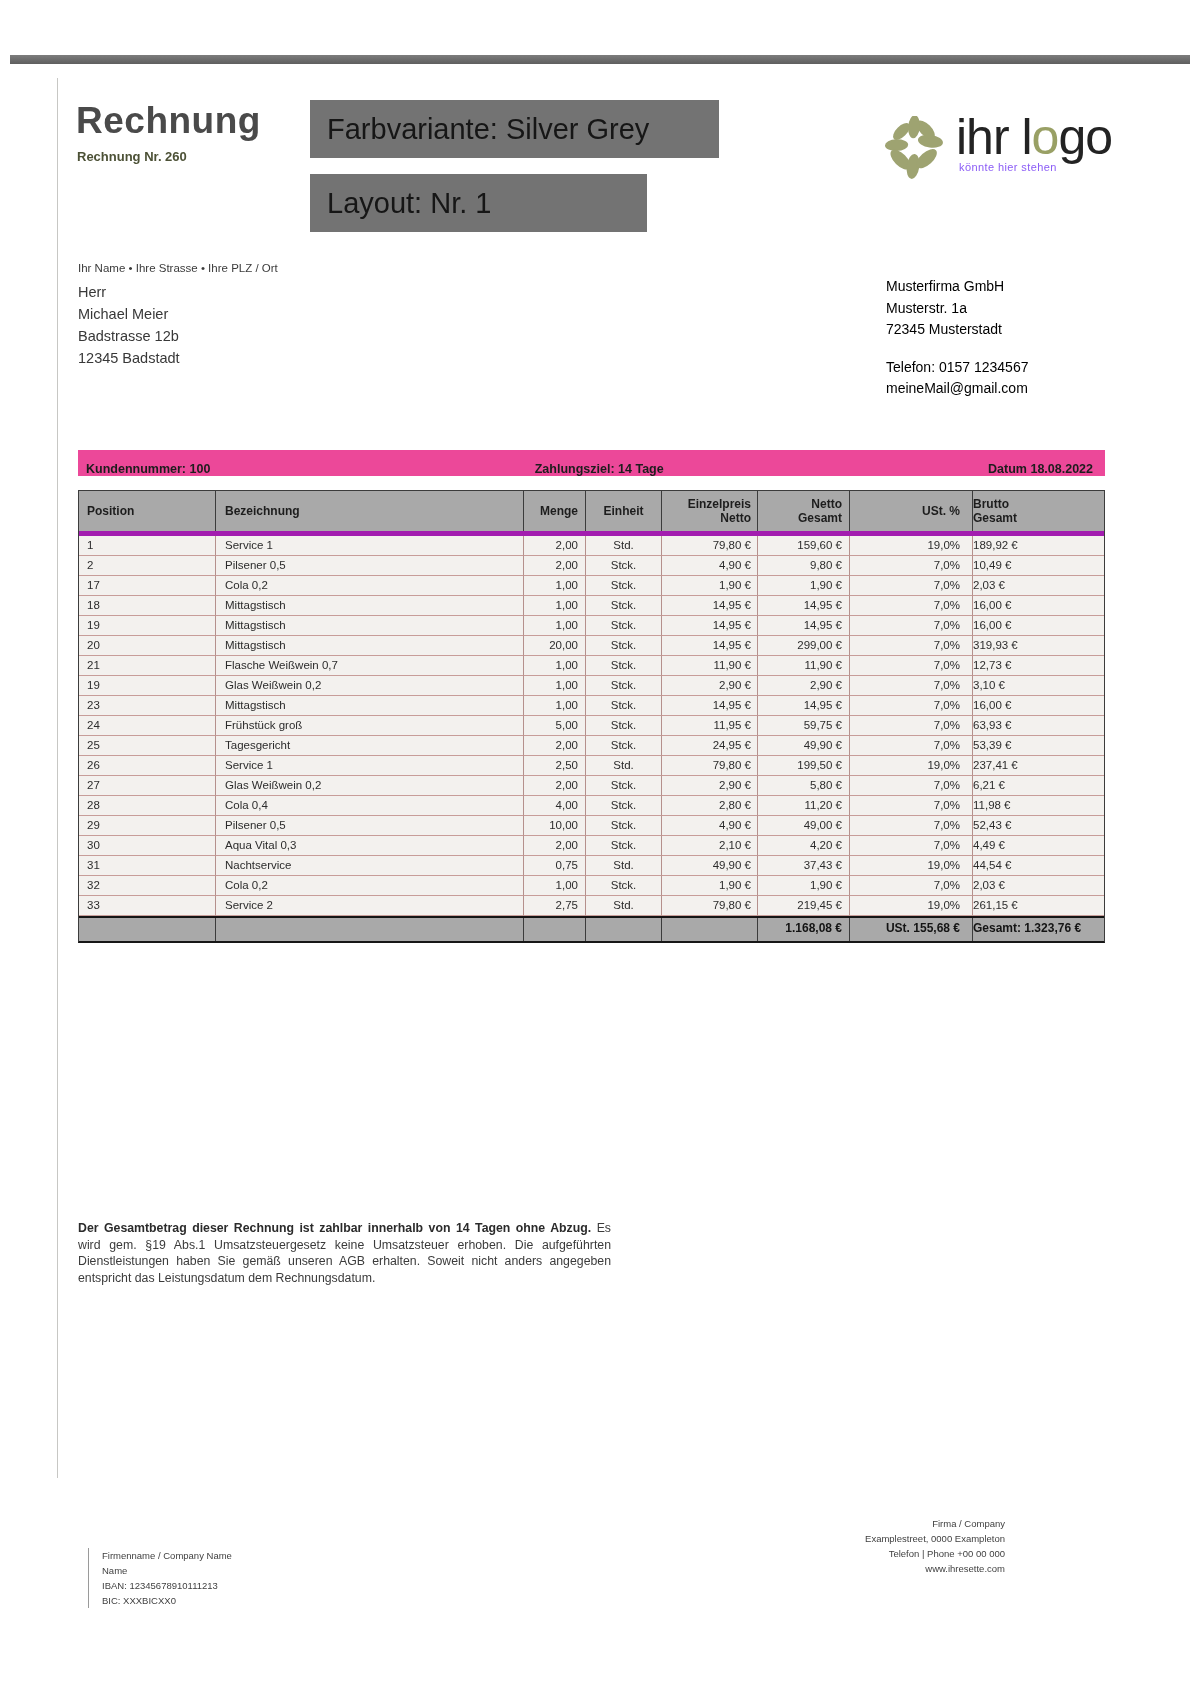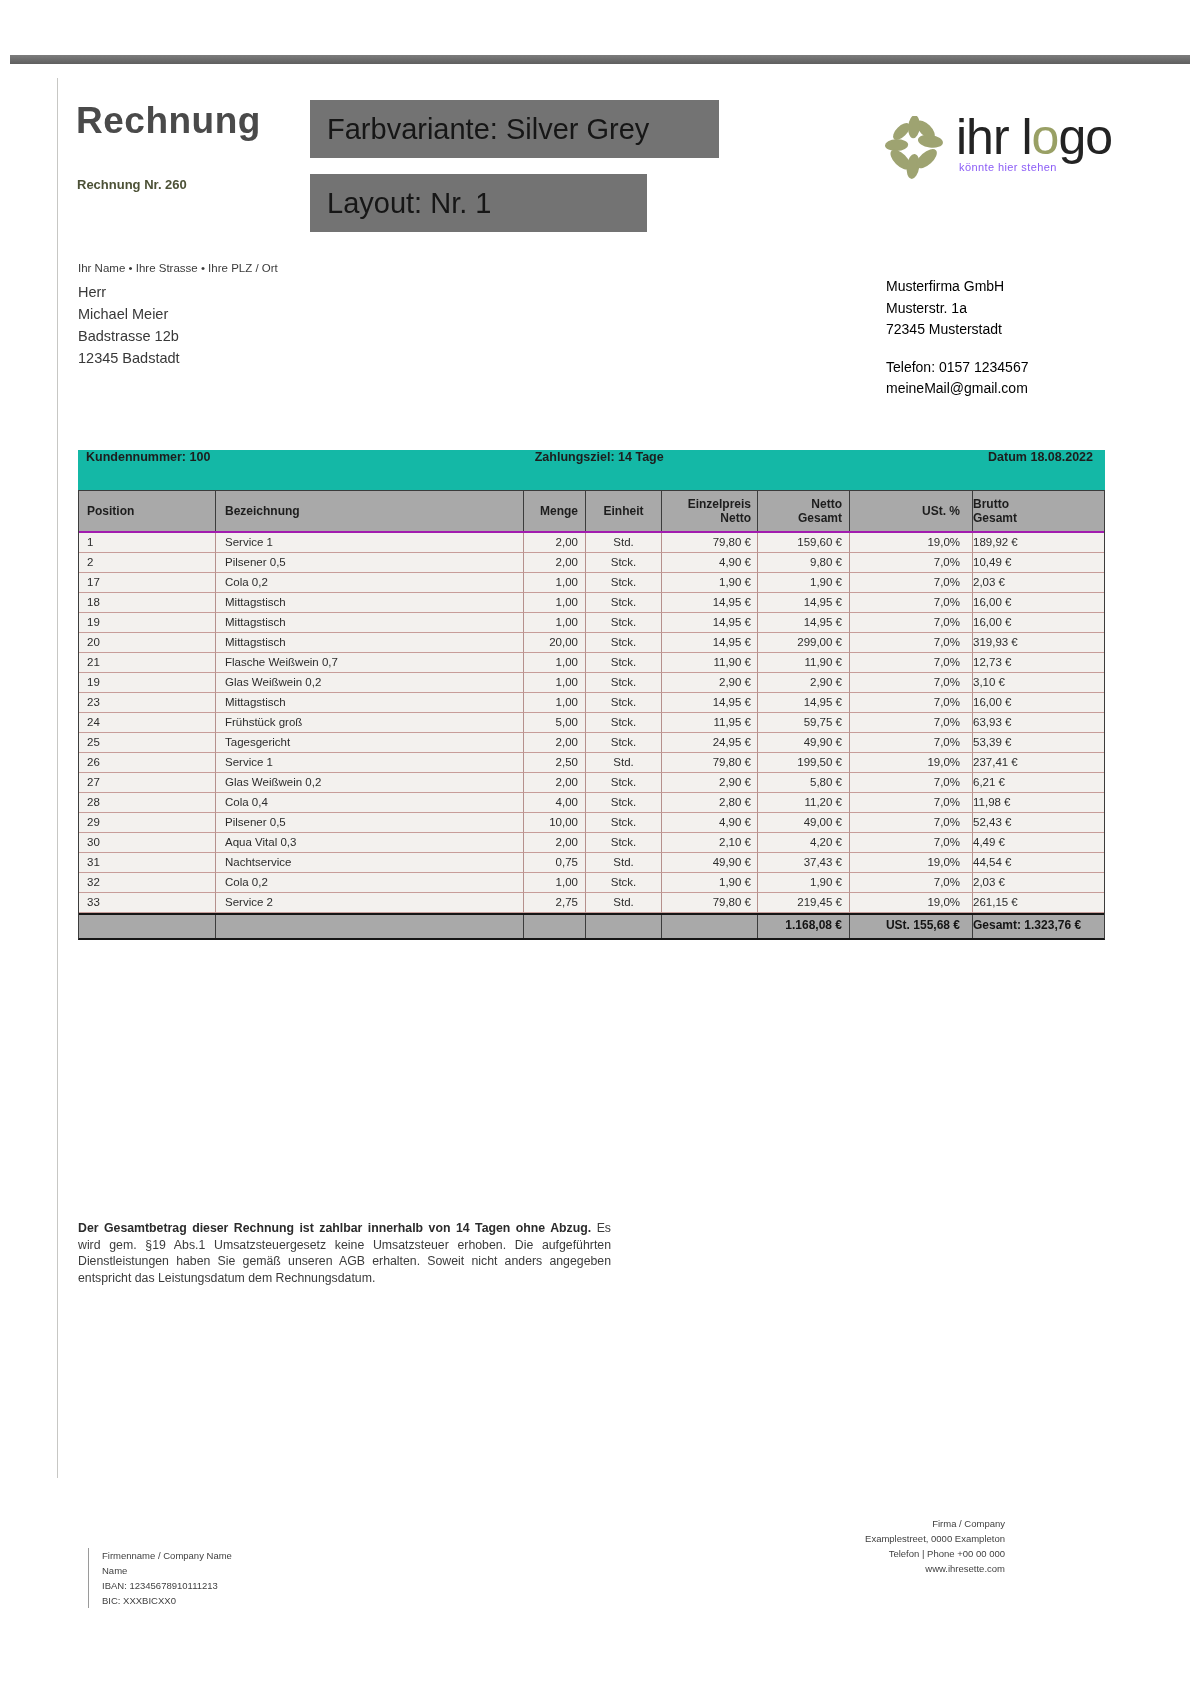--- a/index.html
+++ b/index.html
@@ -6,21 +6,21 @@
   .page{position:relative;width:1200px;height:1698px;background:#ffffff;margin:0 auto;
         font-family:"Liberation Sans",sans-serif;color:#2e2e2e;overflow:hidden;}
   
   .topbar{position:absolute;left:10px;top:55px;width:1180px;height:9px;
           background:linear-gradient(#7d7d7d,#5e5e5e);}
   .leftline{position:absolute;left:57px;top:78px;width:1px;height:1400px;background:#c7c7c4;}
 
   
   .title{position:absolute;left:76px;top:100px;font-size:37px;font-weight:bold;
          color:#4a4a4a;letter-spacing:0.5px;}
-  .invoice-no{position:absolute;left:77px;top:149px;font-size:13px;font-weight:bold;color:#4c5136;margin-top:28px;}
+  .invoice-no{position:absolute;left:77px;top:149px;font-size:13px;font-weight:bold;color:#4c5136;}
 
   .bluebox{position:absolute;background:#737373;color:#161616;font-size:29px;
            display:flex;align-items:center;padding-left:17px;}
   .bluebox.b1{left:310px;top:100px;width:392px;height:58px;}
   .bluebox.b2{left:310px;top:174px;width:320px;height:58px;}
 
   
   .logo{position:absolute;left:884px;top:110px;display:flex;align-items:flex-start;}
   .logo svg{display:block;margin-top:6px;}
   .logo-txt{margin-left:12px;}
@@ -28,32 +28,32 @@
   .logo-big .accent{color:#99a065;}
   .logo-tag{font-size:11px;color:#8b5cf6;letter-spacing:0.4px;margin-top:-3px;padding-left:3px;}
 
   
   .sender-line{position:absolute;left:78px;top:262px;font-size:11.5px;color:#3b3b3b;}
   .recipient{position:absolute;left:78px;top:281px;font-size:14.5px;line-height:22px;color:#383838;}
   .company{position:absolute;left:886px;top:276px;font-size:14px;line-height:21.5px;color:#000000;}
   .company .gap{height:16px;}
 
   
-  .infobar{position:absolute;left:78px;top:450px;width:1027px;height:40px;background:#14b8a6;
-           display:flex;align-items:flex-start;font-size:12.5px;font-weight:bold;color:#1d1d1d;}
+  .infobar{position:absolute;left:78px;top:450px;width:1027px;height:26px;background:#ec4899;
+           display:flex;align-items:flex-end;font-size:12.5px;font-weight:bold;color:#1d1d1d;}
   .infobar .l{padding-left:8px;}
   .infobar .c{flex:1;text-align:center;}
   .infobar .r{padding-right:12px;}
 
   
   .table{position:absolute;left:78px;top:490px;width:1027px;
          border:1px solid #3c3c3c;border-bottom:2.5px solid #161616;box-sizing:border-box;}
   .t-row{display:grid;grid-template-columns:137px 308px 62px 76px 96px 92px 123px 131px;}
   .cell{box-sizing:border-box;white-space:nowrap;overflow:hidden;}
-  .t-head{background:#a9a9a9;border-bottom:2px solid #a21caf;height:40px;}
+  .t-head{background:#a9a9a9;border-bottom:5px solid #a21caf;height:40px;}
   .t-head .cell{border-right:1px solid #3c3c3c;display:flex;flex-direction:column;
                 justify-content:center;font-weight:bold;font-size:12px;color:#1d1d1d;}
   .t-head .cell:last-child{border-right:none;}
   .t-data{height:20px;background:#f3f1ee;}
   .t-data .cell{border-right:1px solid #b5908c;border-bottom:1px solid #c79d99;
                 line-height:19px;font-size:11.5px;color:#2c2c2c;}
   .t-data .cell:last-child{border-right:none;}
   .t-total{height:23px;background:#a9a9a9;border-top:2px solid #141414;}
   .t-total .cell{border-right:1px solid #3c3c3c;font-weight:bold;font-size:12px;
                  color:#141414;line-height:21px;}

